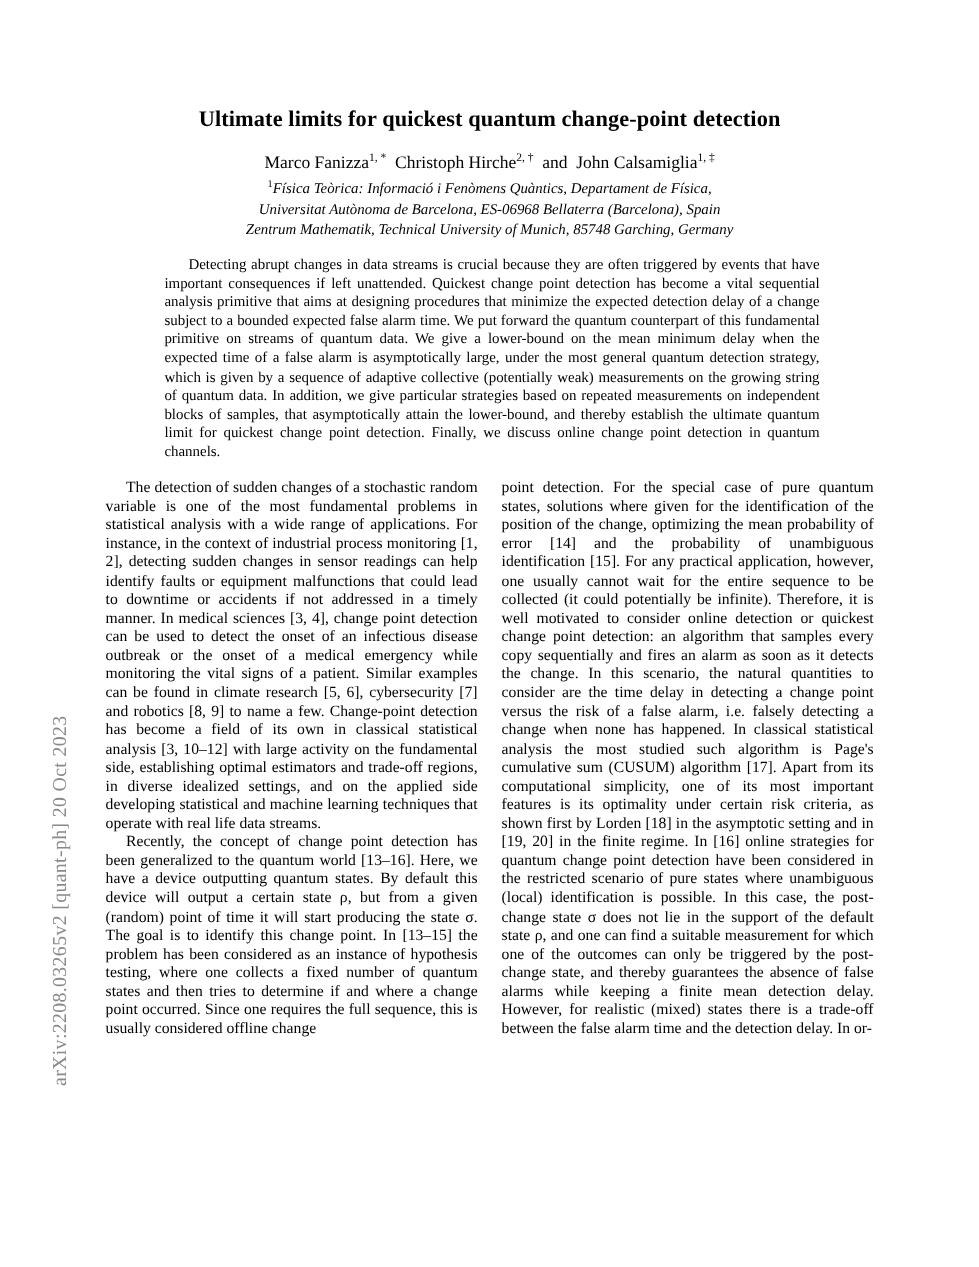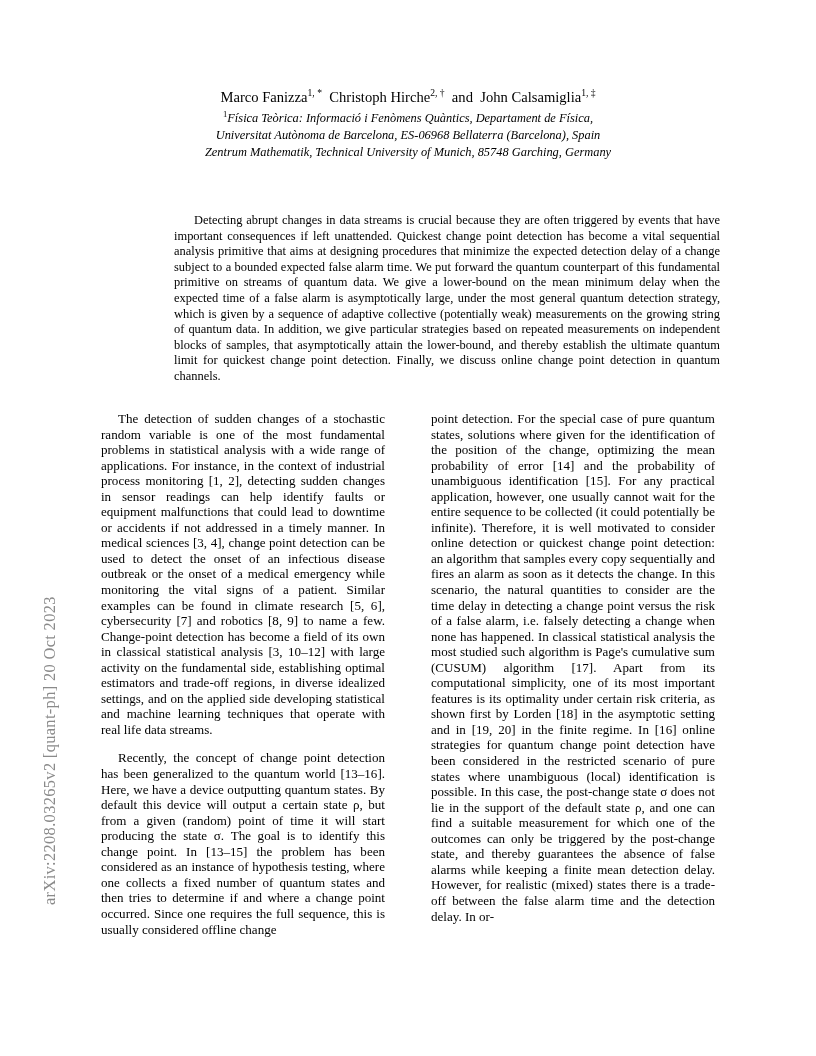--- a/index.html
+++ b/index.html
@@ -93,21 +93,20 @@
     left: 137px;
     top: 213px;
     width: 546px;
     font-size: 12.45px;
     line-height: 1.253;
     text-align: justify;
     text-indent: 20px;
     hyphens: auto;
     -webkit-hyphens: auto;
     word-spacing: 0.2px;
-    margin-left: 37px;
   }
 
   
   #columns {
     position: absolute;
     left: 88px;
     top: 398px;
     width: 640px;
     height: 560px;
   }
@@ -117,39 +116,40 @@
     width: 310px;
     font-size: 13.05px;
     line-height: 1.192;
     text-align: justify;
     hyphens: auto;
     -webkit-hyphens: auto;
   }
   #col-left  { left: 0px; }
   #col-right { left: 330px; }
   .col p {
-    margin: 13px;
+    margin: 0;
     text-indent: 17px;
     font-family: Liberation Serif, serif;
   }
   .col p.cont {
     text-indent: 0;
   }
 </style>
 </head>
 <body>
 
 <div id="page">
 
   <div id="arxiv-stamp">
     <div class="stamp-text">arXiv:2208.03265v2  [quant-ph]  20 Oct 2023</div>
   </div>
 
   <div id="title-block">
 
+    <h1 id="paper-title">Ultimate limits for quickest quantum change-point detection</h1>
 
     <div id="author-line">
       <span>Marco Fanizza</span><sup>1, *</sup>&nbsp;
       <span>Christoph Hirche</span><sup>2, †</sup>&nbsp;
       <span>and</span>&nbsp;
       <span>John Calsamiglia</span><sup>1, ‡</sup>
     </div>
 
     <p class="affil"><sup>1</sup><span>Física Teòrica: Informació i Fenòmens Quàntics, Departament de Física,</span></p>
     <p class="affil">Universitat Autònoma de Barcelona, ES-06968 Bellaterra (Barcelona), Spain</p>

